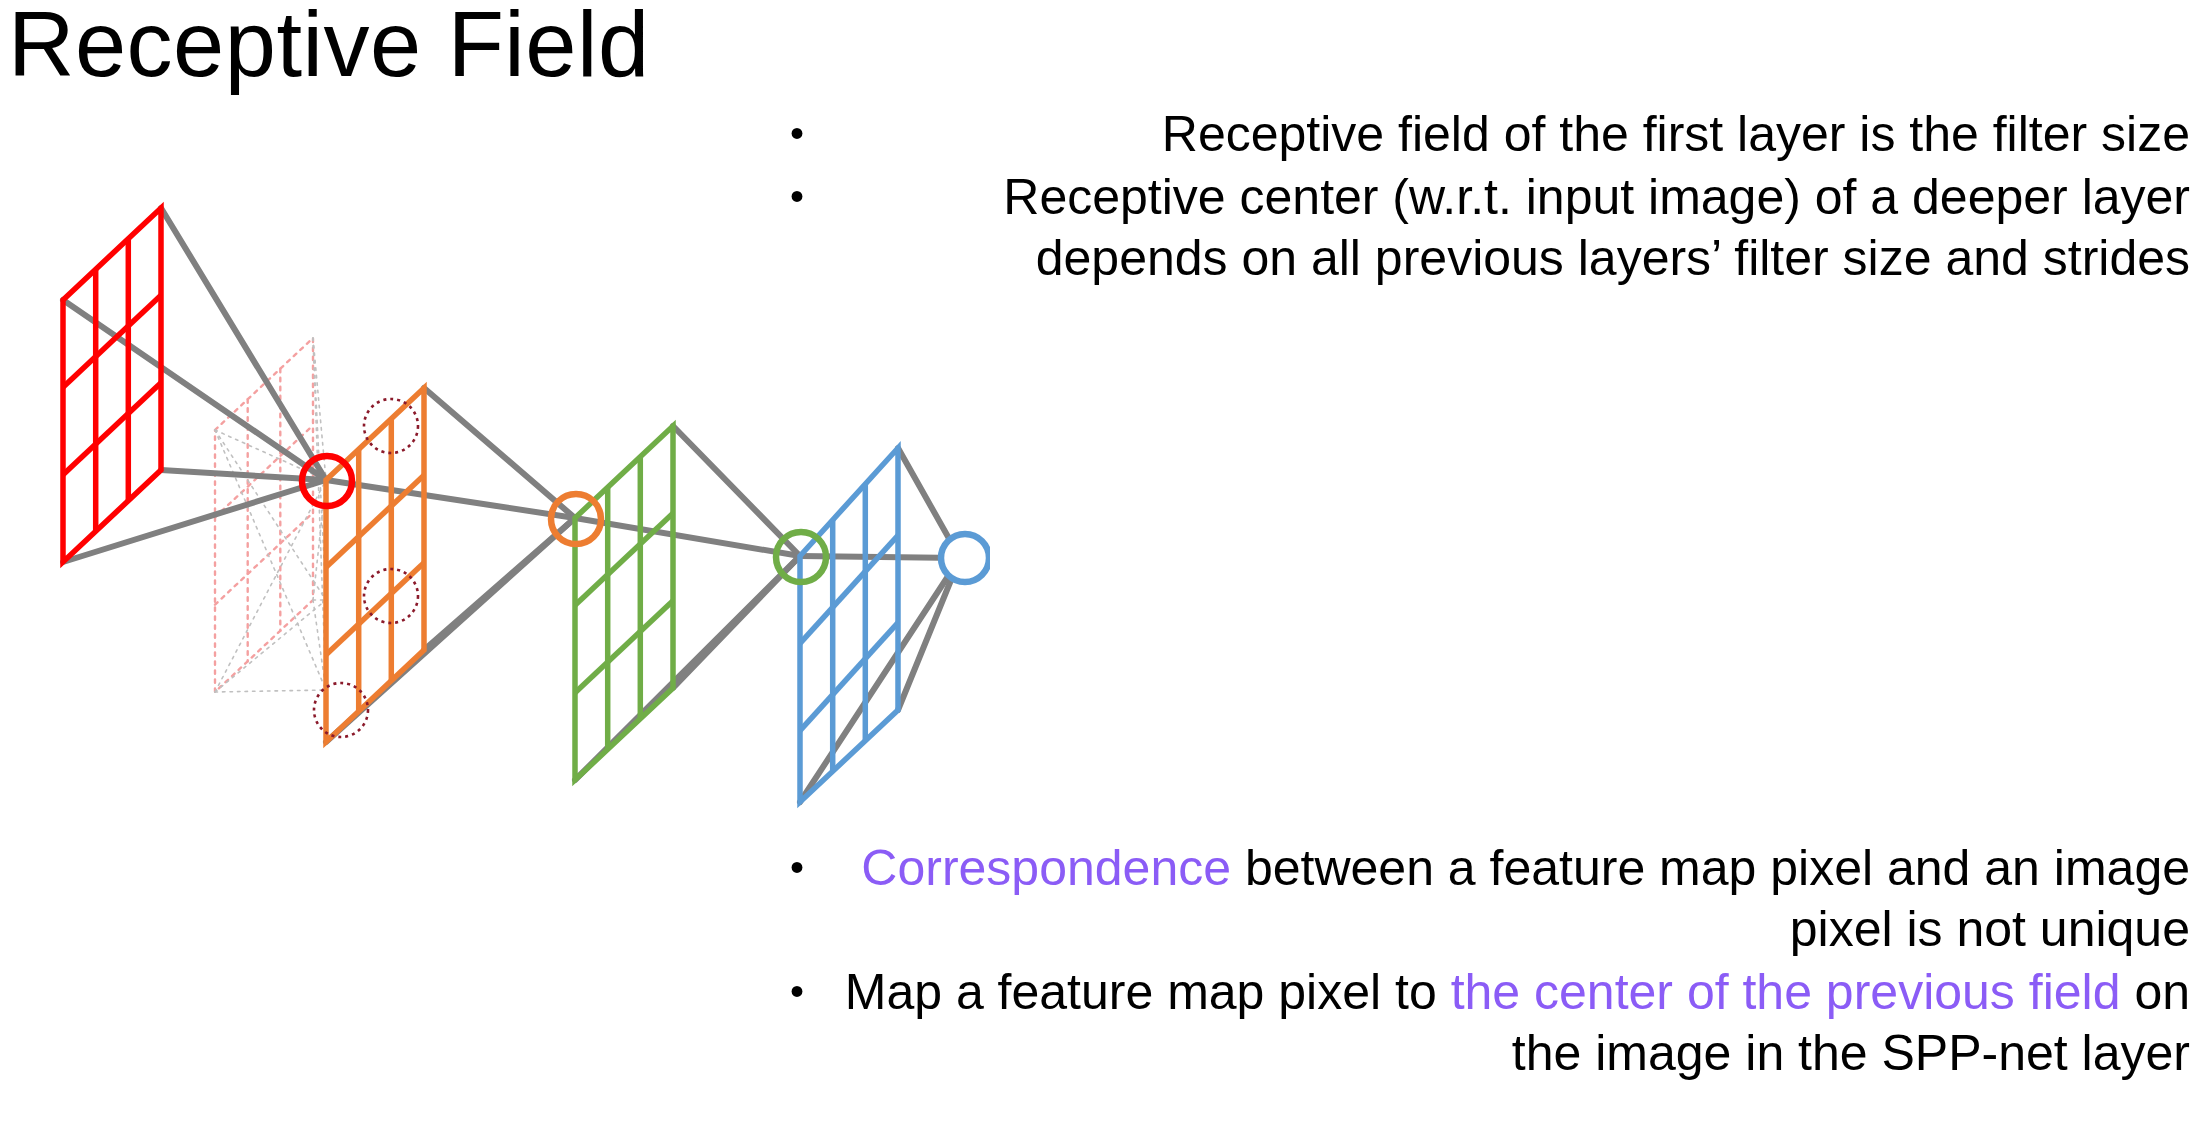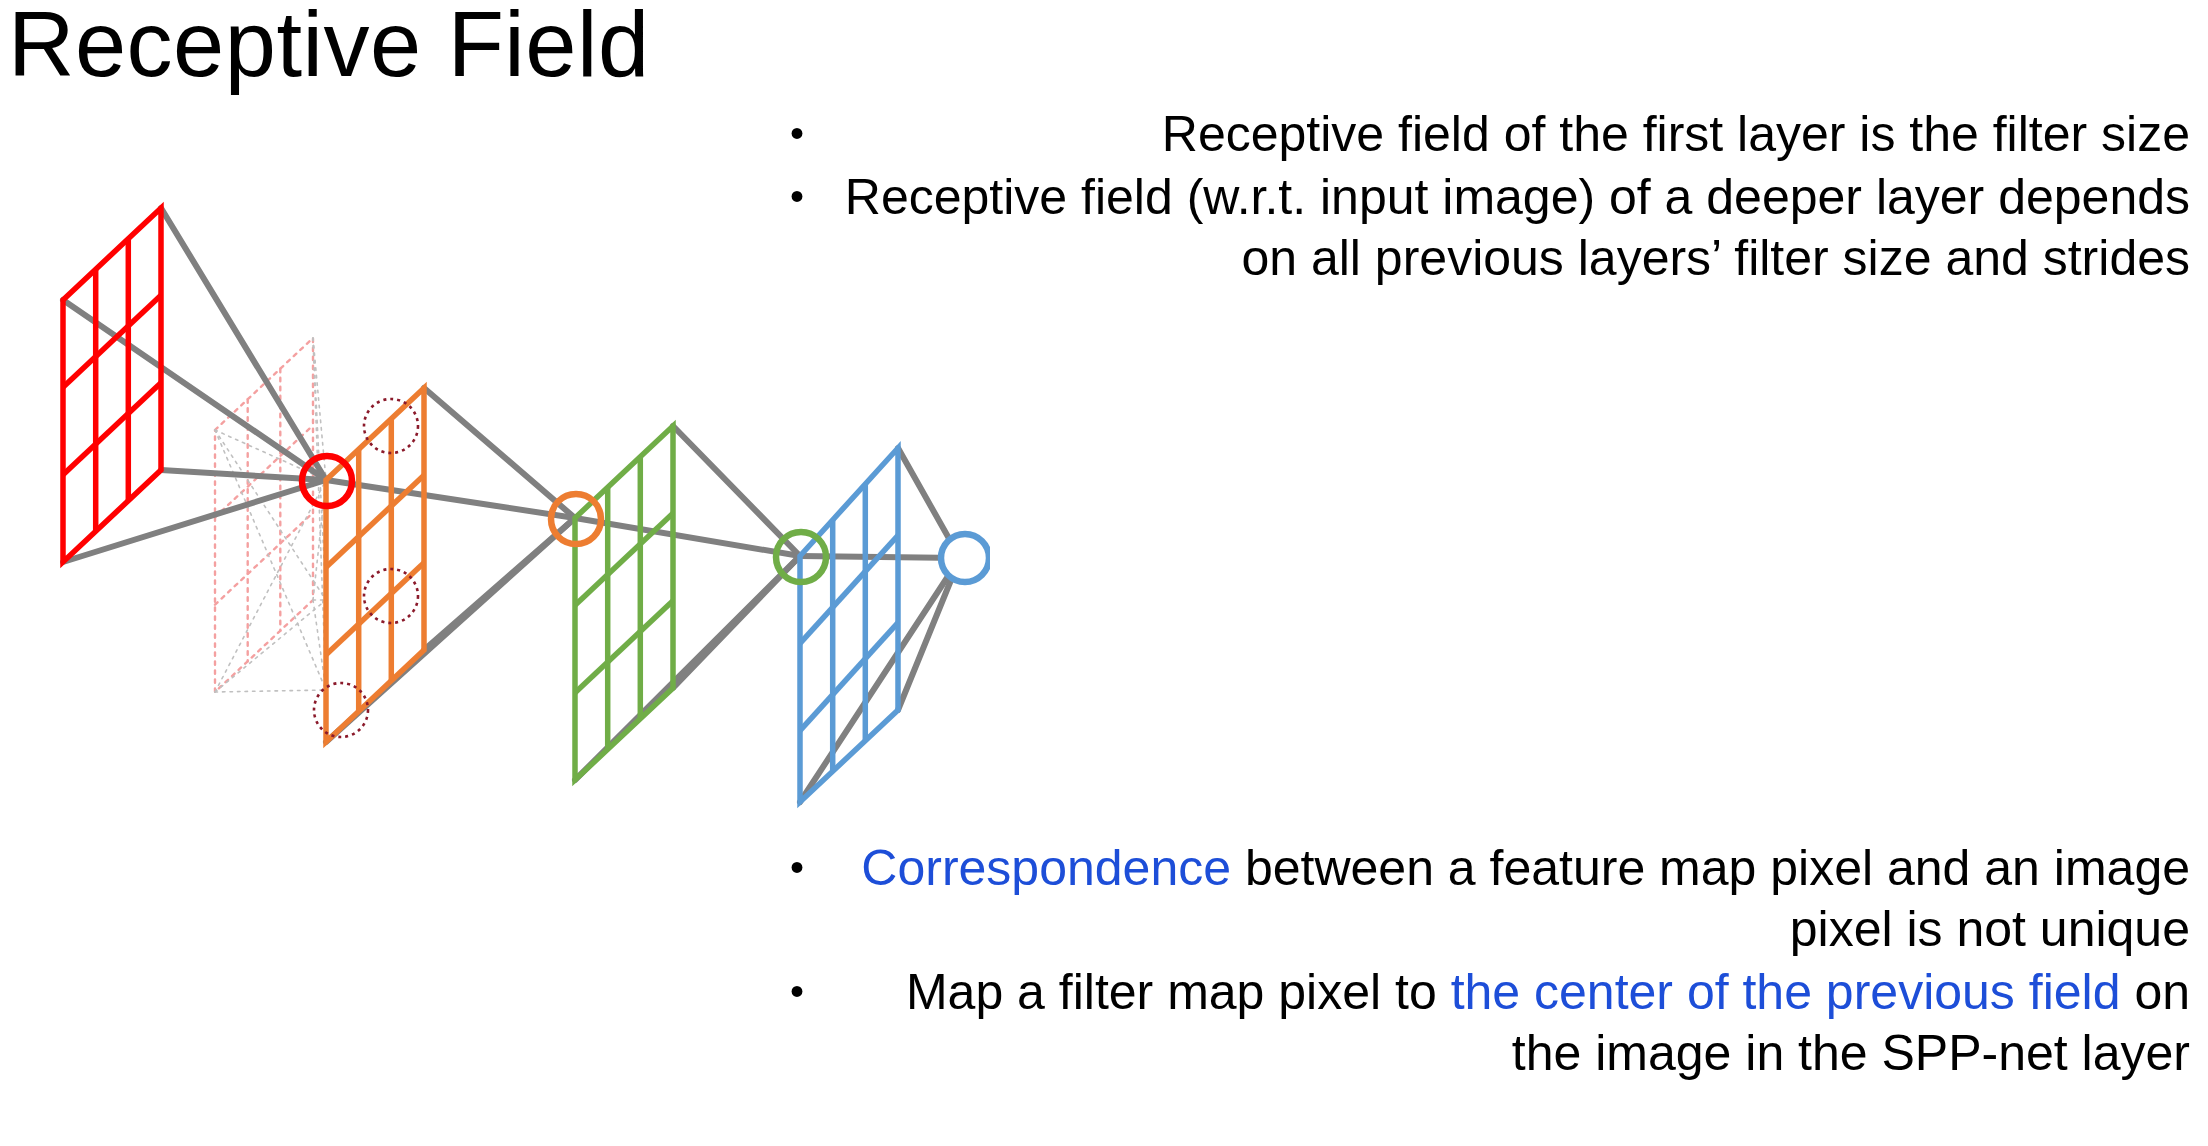--- a/index.html
+++ b/index.html
@@ -65,21 +65,21 @@
     width: 46px;
     font-size: 40px;
     line-height: 1.45;
     text-align: left;
     color: #000000;
   }
   .bullet-text {
     flex: 1 1 auto;
     text-align: right;
   }
-  .hl-red { color: #1d4ed8; }
+  .hl-red { color: #8b5cf6; }
 </style>
 </head>
 <body>
 
 <div id="slide">
 
   <div id="slide-title">Receptive Field</div>
 
   <div id="diagram">
     <svg width="960" height="720" viewBox="0 0 960 720" xmlns="http://www.w3.org/2000/svg">
@@ -198,33 +198,33 @@
     <div class="bullet-item">
       <span class="bullet-dot">•</span>
       <span class="bullet-text">
         <span>Receptive field of the first layer is the filter size</span>
       </span>
     </div>
 
     <div class="bullet-item">
       <span class="bullet-dot">•</span>
       <span class="bullet-text">
-        <span>Receptive field (w.r.t. input image) of a deeper layer depends on all previous layers’ filter size and strides</span>
+        <span>Receptive center (w.r.t. input image) of a deeper layer depends on all previous layers’ filter size and strides</span>
       </span>
     </div>
 
   </div>
 
   <div class="bullet-block" id="bullets-bot">
 
     <div class="bullet-item">
       <span class="bullet-dot">•</span>
       <span class="bullet-text"><span class="hl-red">Correspondence</span><span> between a feature map pixel and an image pixel is not unique</span></span>
     </div>
 
     <div class="bullet-item">
       <span class="bullet-dot">•</span>
-      <span class="bullet-text"><span>Map a filter map pixel to </span><span class="hl-red">the center of the previous field</span><span> on the image in the SPP-net layer</span></span>
+      <span class="bullet-text"><span>Map a feature map pixel to </span><span class="hl-red">the center of the previous field</span><span> on the image in the SPP-net layer</span></span>
     </div>
 
   </div>
 
 </div>
 
 </body></html>

